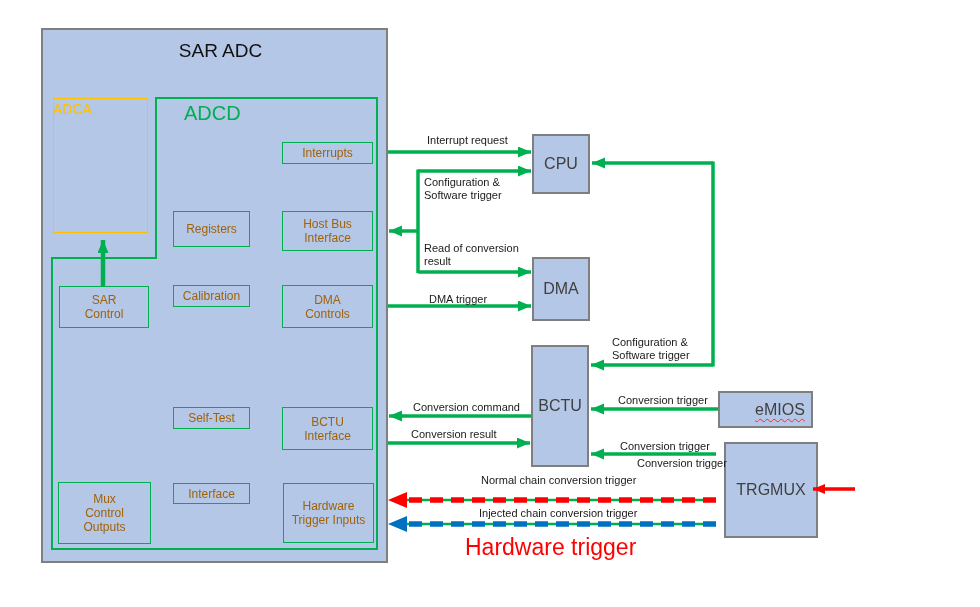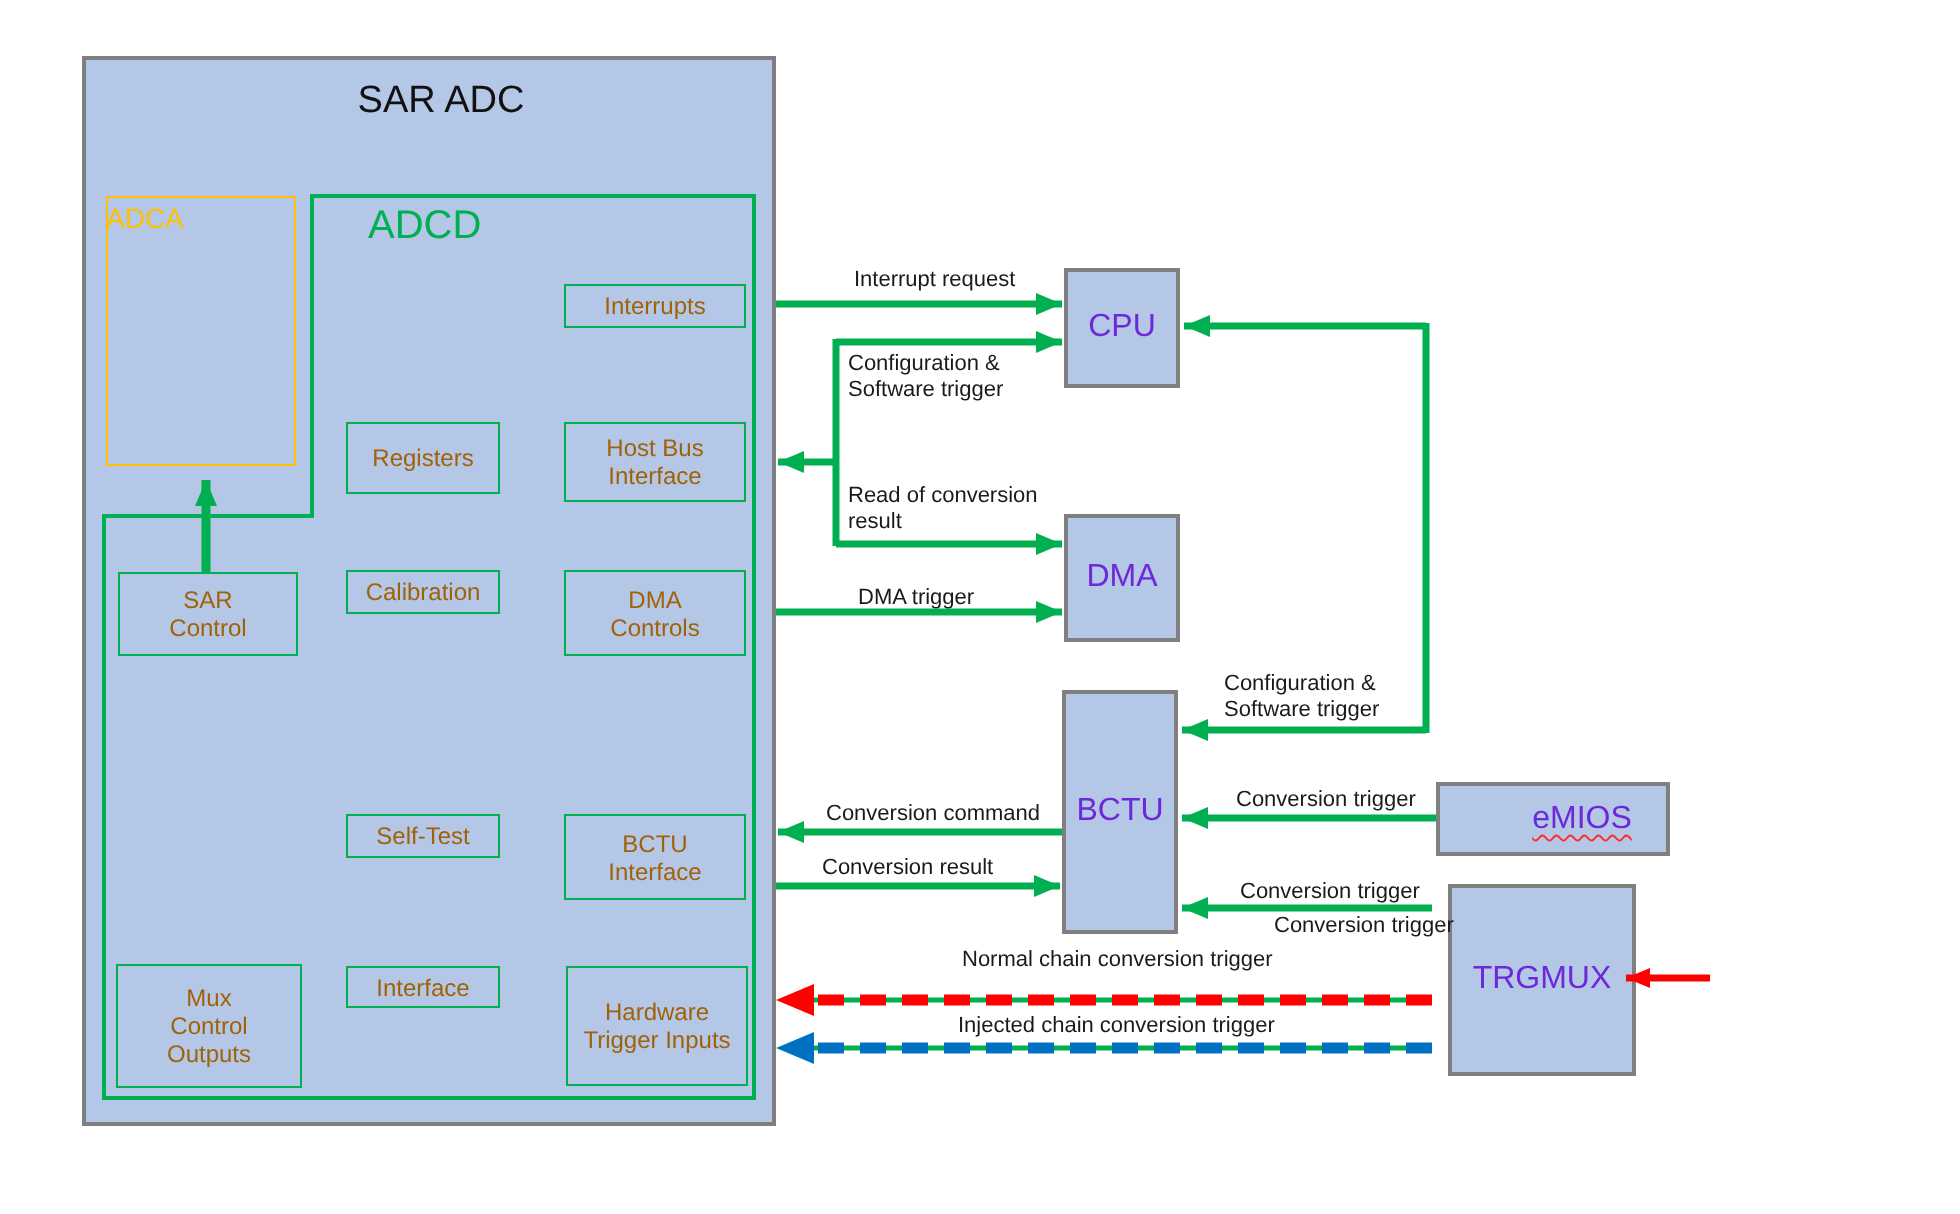--- a/index.html
+++ b/index.html
@@ -11,21 +11,21 @@
     --blue:#0070c0;
   }
   html,body{margin:0;padding:0;background:#fff;}
   body{font-family:"Liberation Sans",sans-serif;color:#111;}
   #canvas{position:relative;width:980px;height:607px;background:#fff;overflow:hidden;}
   .abs{position:absolute;box-sizing:border-box;}
   .bluebox{
     position:absolute;box-sizing:border-box;
     background:var(--fill);border:2px solid var(--border);
     display:flex;align-items:center;justify-content:center;
-    font-size:16px;color:#6d28d9;
+    font-size:16px;color:#404040;
   }
   .gbox{
     position:absolute;box-sizing:border-box;
     border:1.5px solid var(--green);
     display:flex;align-items:center;justify-content:center;
     font-size:12px;line-height:14px;color:#a16207;text-align:center;
     white-space:pre-line;
   }
   .lbl{
     position:absolute;font-size:11px;line-height:13px;color:#1a1a1a;
@@ -66,21 +66,21 @@
   <div class="gbox" style="left:58px;top:482px;width:93px;height:62px;">Mux
 Control
 Outputs</div>
   <div class="gbox" style="left:173px;top:483px;width:77px;height:21px;">Interface</div>
   <div class="gbox" style="left:283px;top:483px;width:91px;height:60px;">Hardware
 Trigger Inputs</div>
 
   <div class="bluebox" style="left:532px;top:134px;width:58px;height:60px;">CPU</div>
   <div class="bluebox" style="left:532px;top:257px;width:58px;height:64px;">DMA</div>
   <div class="bluebox" style="left:531px;top:345px;width:58px;height:122px;">BCTU</div>
-  <div class="bluebox" style="left:718px;top:391px;width:117px;height:37px;padding-left:29px;">
+  <div class="bluebox" style="left:718px;top:391px;width:95px;height:37px;padding-left:29px;">
     <span class="wavy">eMIOS</span>
   </div>
   <div class="bluebox" style="left:724px;top:442px;width:94px;height:96px;">TRGMUX</div>
 
   <svg id="wires" xmlns="http://www.w3.org/2000/svg">
     <defs>
       <marker id="ag" markerUnits="userSpaceOnUse" markerWidth="14" markerHeight="12" refX="13" refY="5.5" orient="auto">
         <path d="M0,0 L13,5.5 L0,11 Z" fill="#00b050"></path>
       </marker>
       <marker id="ar" markerUnits="userSpaceOnUse" markerWidth="13" markerHeight="11" refX="12" refY="5" orient="auto">
@@ -131,14 +131,15 @@
   <div class="lbl" style="left:612px;top:336px;">Configuration &amp;
 Software trigger</div>
   <div class="lbl" style="left:413px;top:401px;">Conversion command</div>
   <div class="lbl" style="left:411px;top:428px;">Conversion result</div>
   <div class="lbl" style="left:618px;top:394px;">Conversion trigger</div>
   <div class="lbl" style="left:620px;top:440px;">Conversion trigger</div>
   <div class="lbl" style="left:637px;top:457px;">Conversion trigger</div>
   <div class="lbl" style="left:481px;top:474px;">Normal chain conversion trigger</div>
   <div class="lbl" style="left:479px;top:507px;">Injected chain conversion trigger</div>
 
+  <div class="abs" style="left:465px;top:534px;font-size:23px;color:var(--red);">Hardware trigger</div>
 
 </div>
 
 </body></html>

